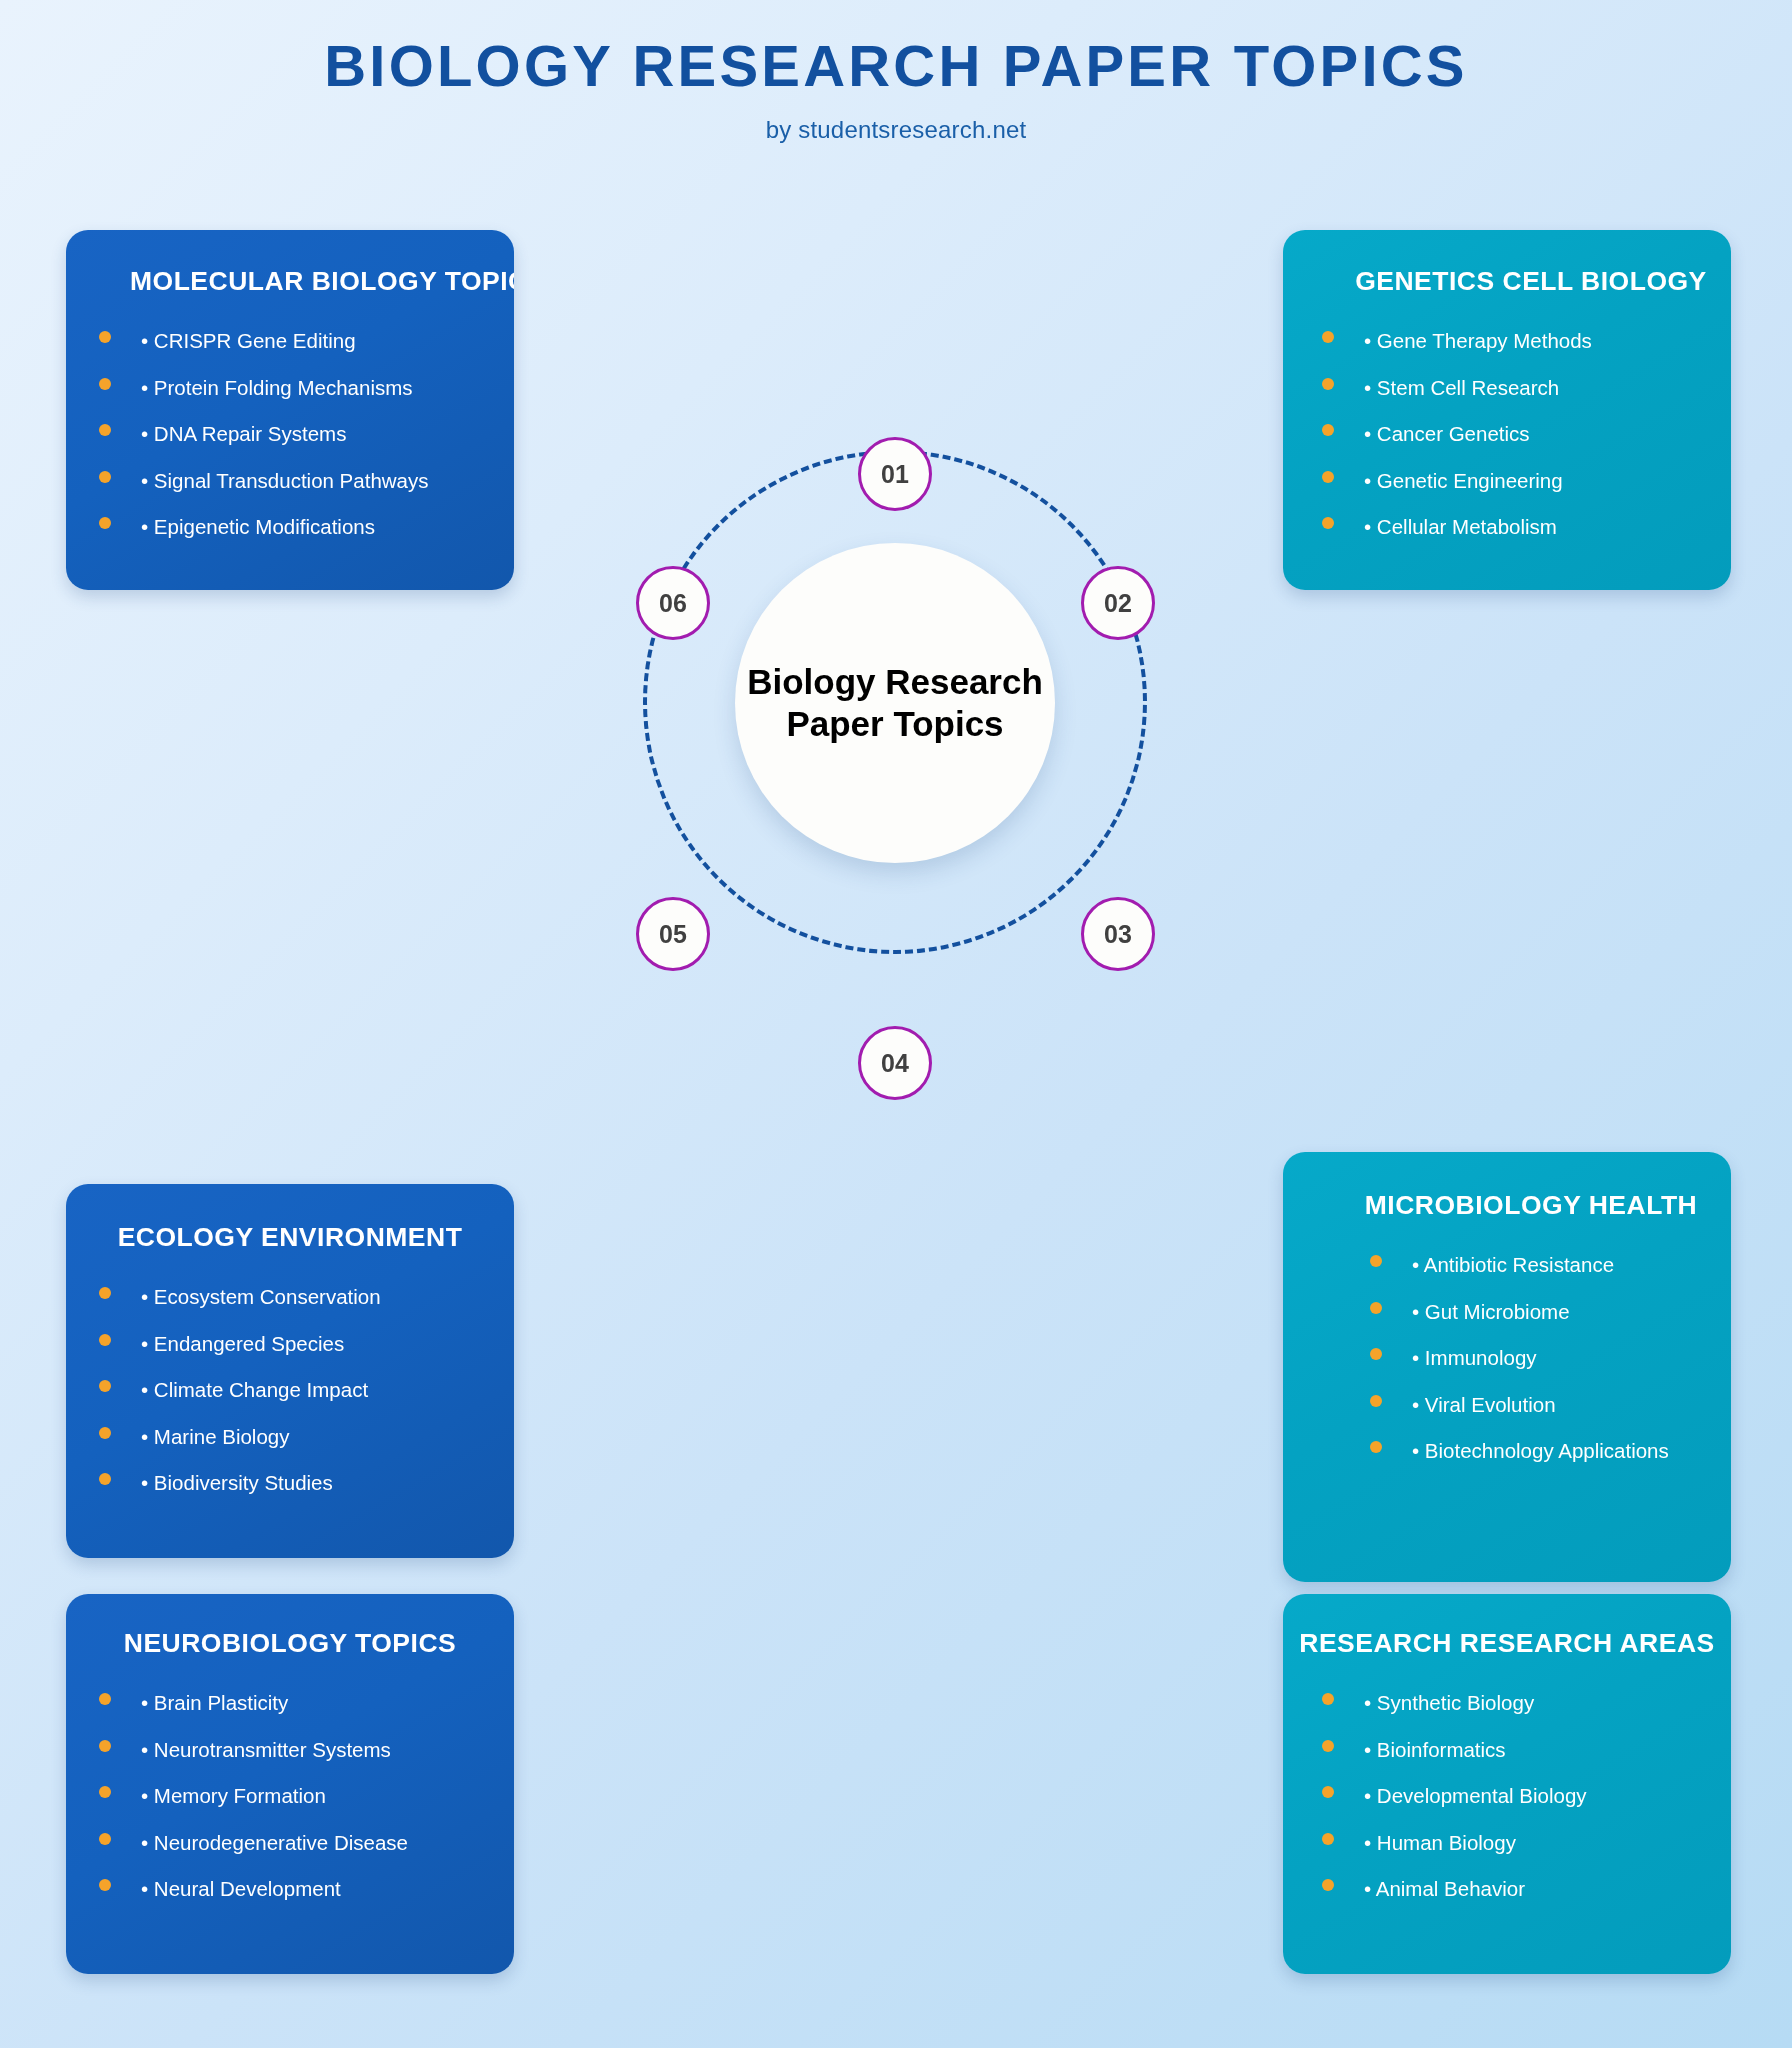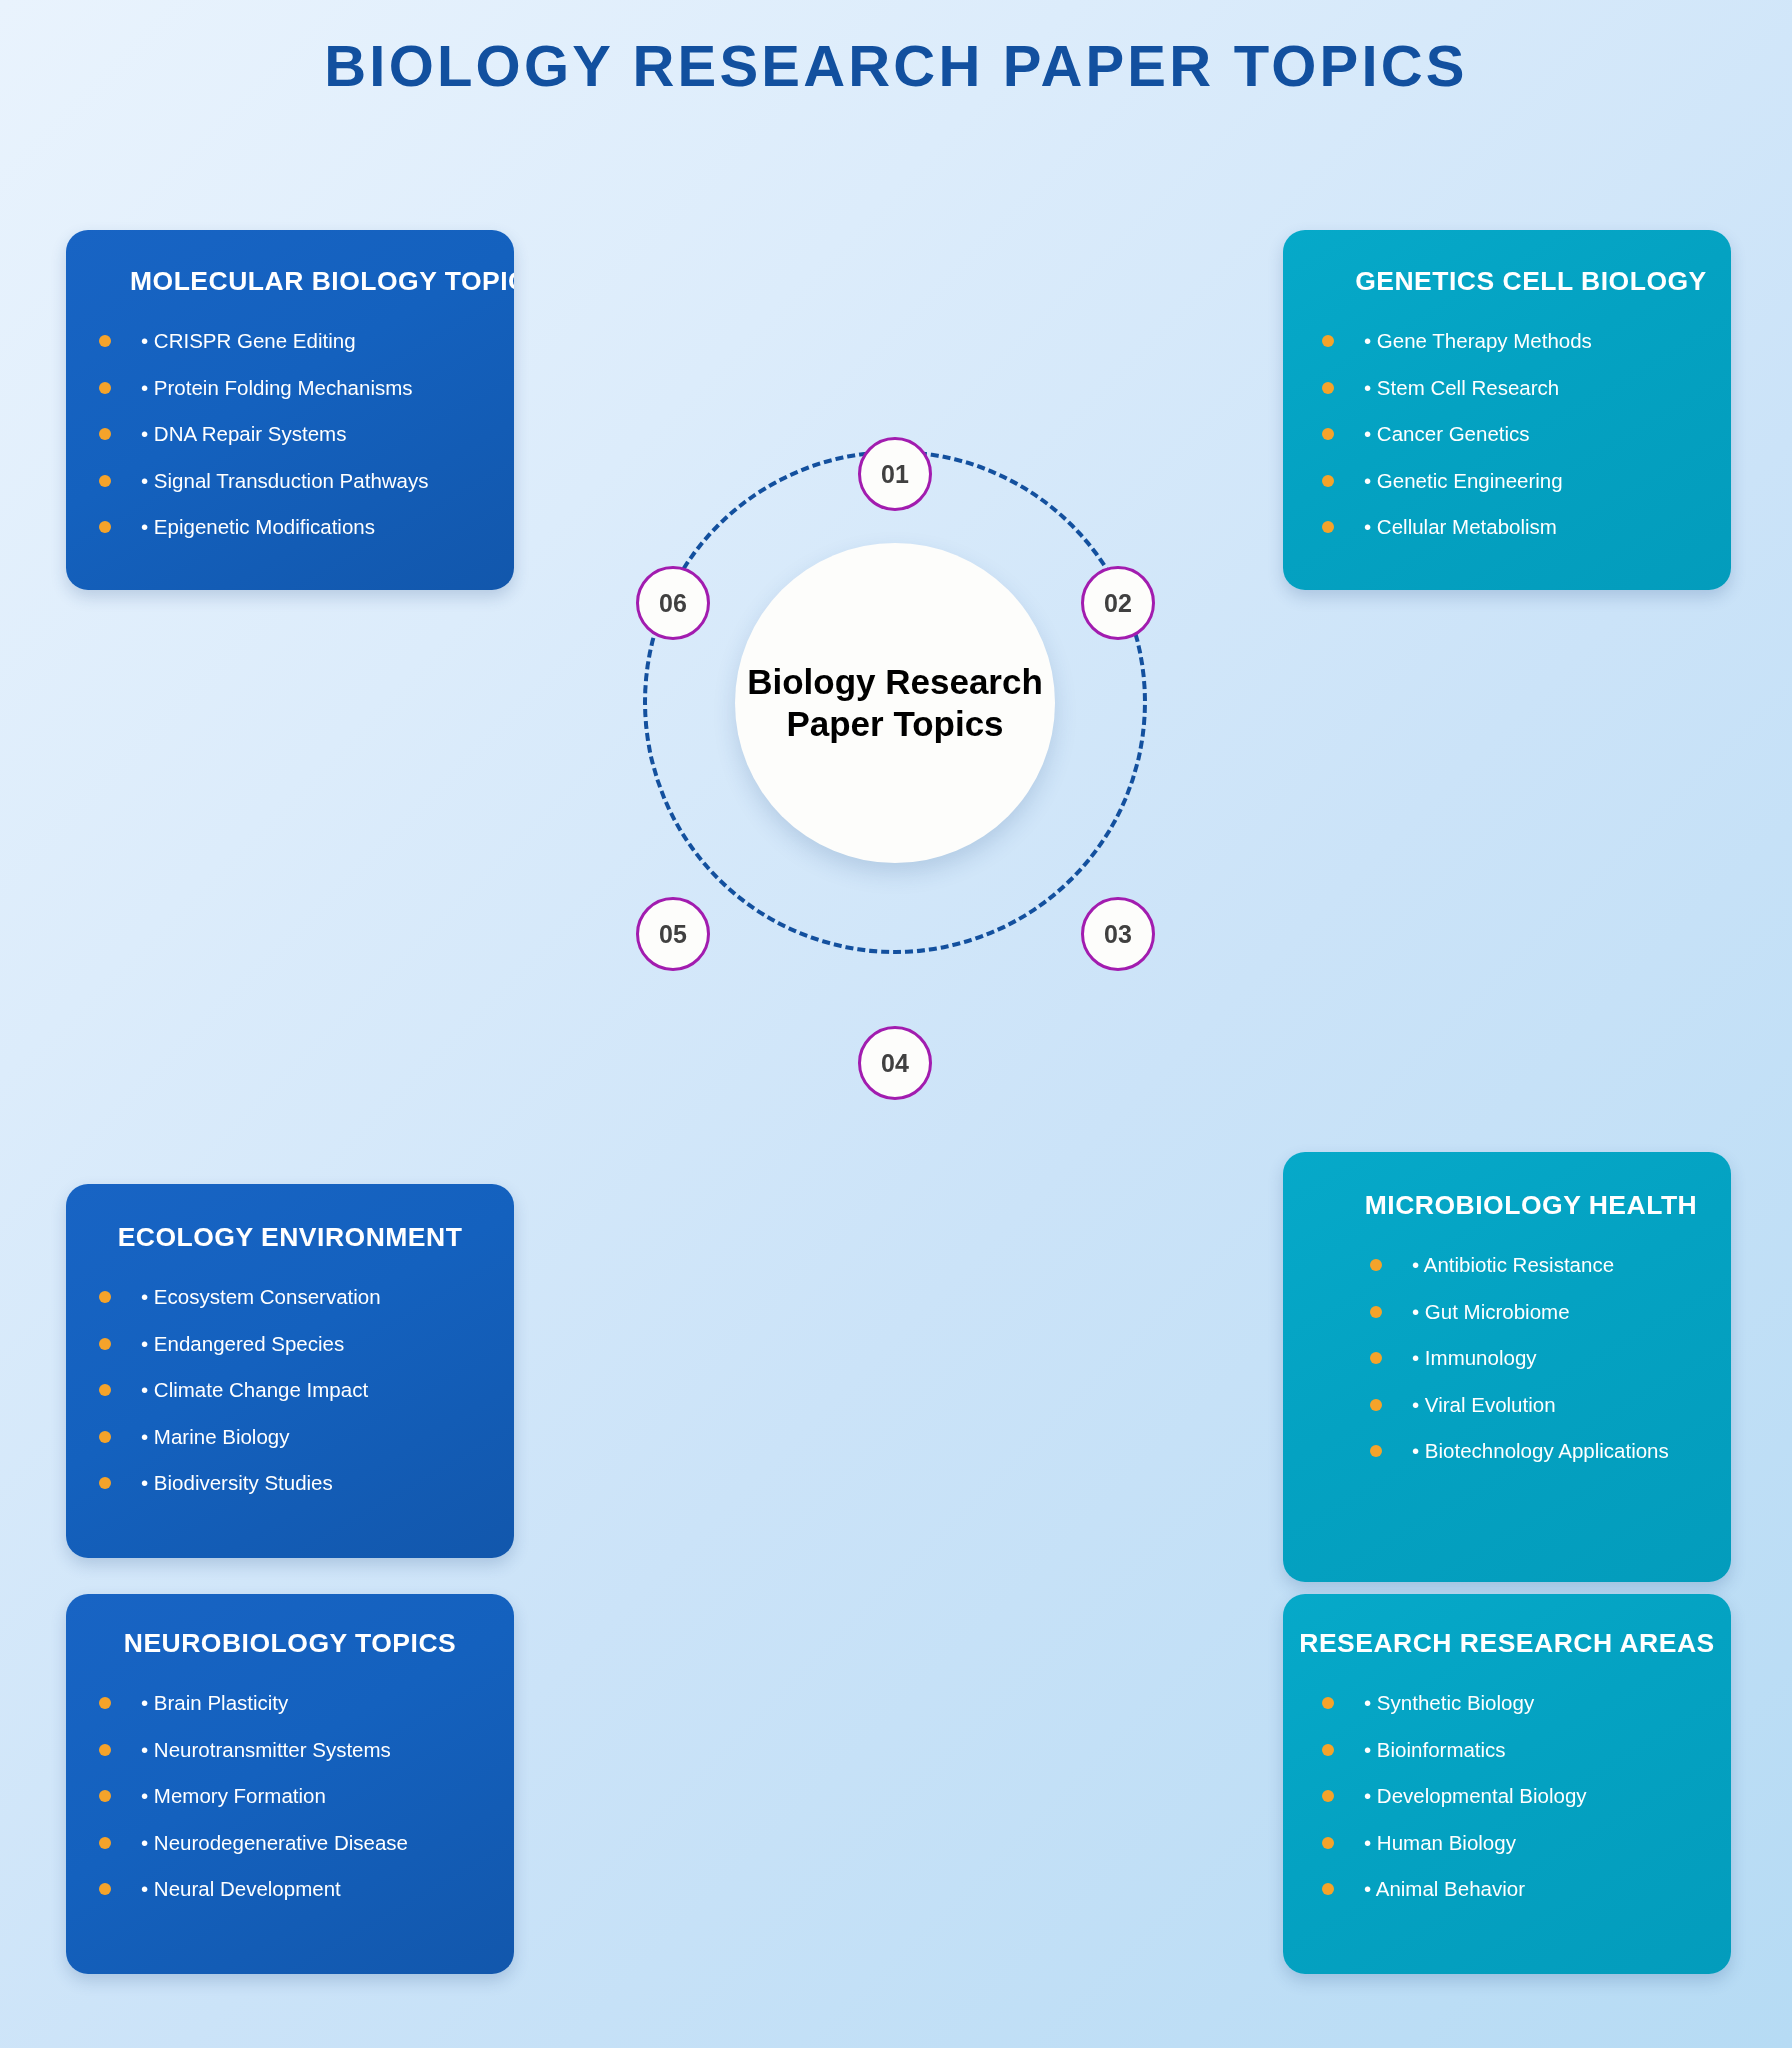--- a/index.html
+++ b/index.html
@@ -63,21 +63,20 @@
     margin: 0;
     white-space: nowrap;
   }
   .card-list {
     list-style: none;
     margin: 0;
     padding: 0;
   }
   .card-list li {
     display: flex;
-    align-items: center;
     color: #ffffff;
     font-size: 20.5px;
     line-height: 1;
   }
   .dot {
     width: 12px;
     height: 12px;
     border-radius: 50%;
     background: #f5a32a;
     flex: 0 0 12px;
@@ -167,20 +166,21 @@
   #badge-03 { left: 456px; top: 472px; }
   #badge-04 { left: 233px; top: 601px; }
   #badge-05 { left: 11px;  top: 472px; }
   #badge-06 { left: 11px;  top: 141px; }
 </style>
 </head>
 <body>
 
 <div id="header">
   <h1 id="page-title">BIOLOGY RESEARCH PAPER TOPICS</h1>
+  <div id="page-subtitle">by studentsresearch.net</div>
 </div>
 
 <div class="card blue" id="card-molecular">
   <div class="card-title">MOLECULAR BIOLOGY TOPICS</div>
   <ul class="card-list">
     <li>
         <span class="dot"></span>
         <span class="li-text">• CRISPR Gene Editing</span>
       </li>
     <li>

